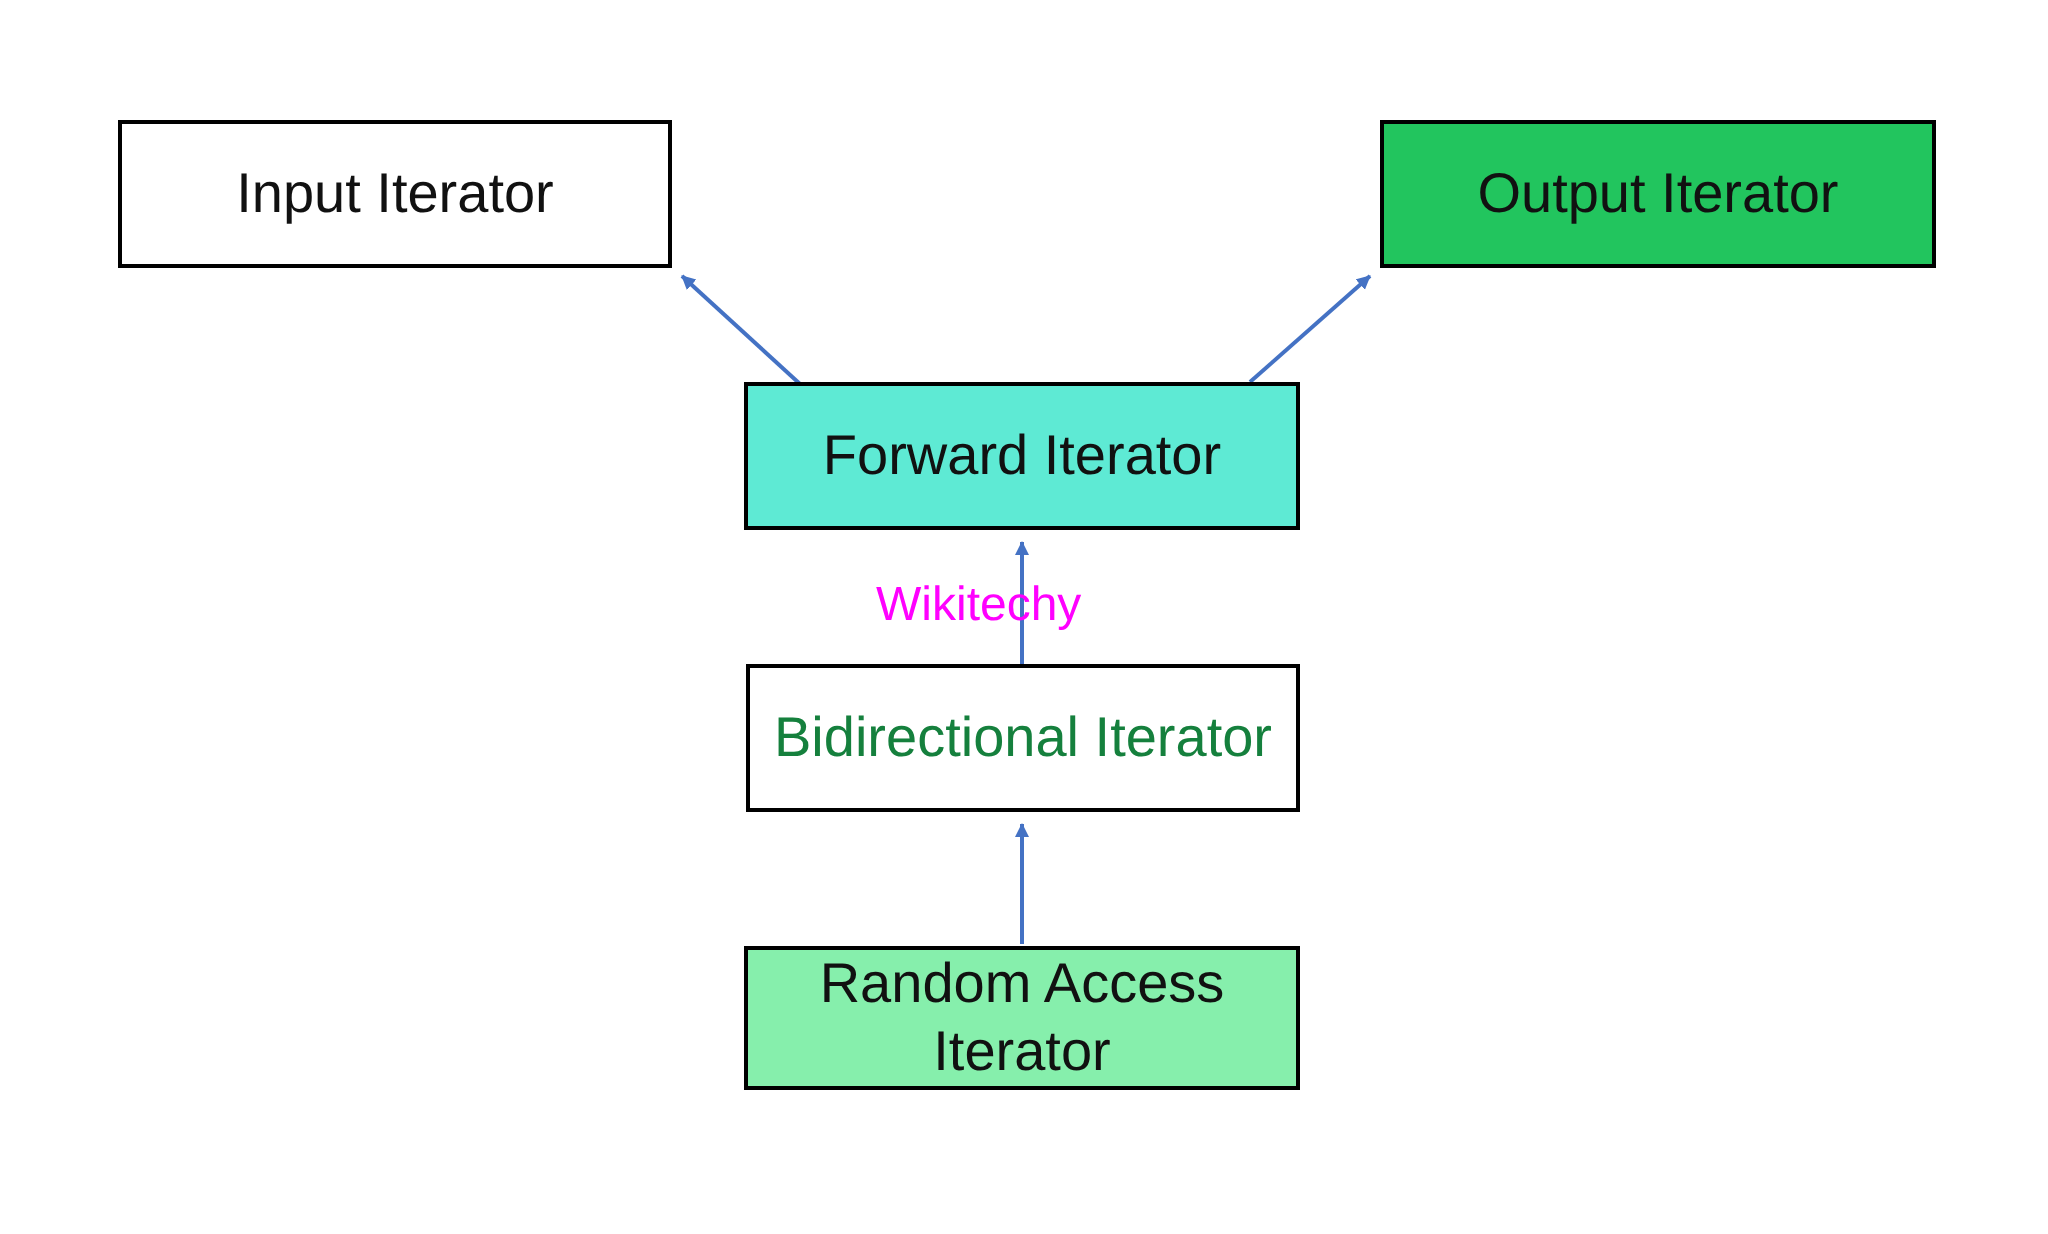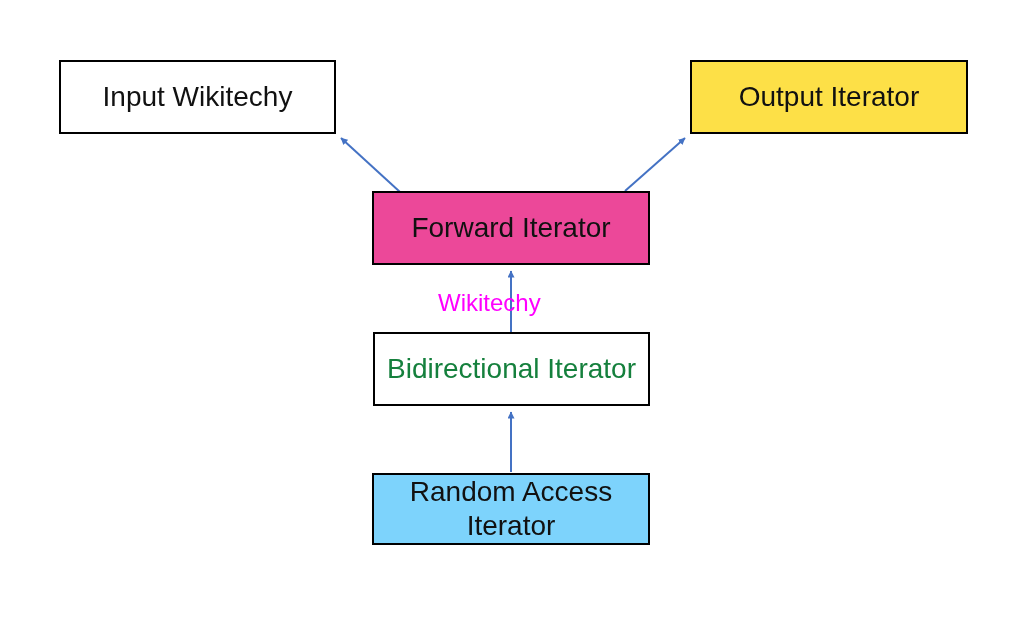--- a/index.html
+++ b/index.html
@@ -59,29 +59,29 @@
           <path d="M0,0 L7,3.5 L0,7 Z" fill="#4472C4"></path>
         </marker>
       </defs>
       <line x1="400" y1="192" x2="341" y2="138" stroke="#4472C4" stroke-width="2" marker-end="url(#arrowhead)"></line>
       <line x1="625" y1="191" x2="685" y2="138" stroke="#4472C4" stroke-width="2" marker-end="url(#arrowhead)"></line>
       <line x1="511" y1="332" x2="511" y2="271" stroke="#4472C4" stroke-width="2" marker-end="url(#arrowhead)"></line>
       <line x1="511" y1="472" x2="511" y2="412" stroke="#4472C4" stroke-width="2" marker-end="url(#arrowhead)"></line>
     </svg>
   <div id="node-layer">
       <div class="node" style="left: 59px; top: 60px; width: 277px; height: 74px; border-color: rgb(0, 0, 0); background: rgb(255, 255, 255);">
-        <span class="node-label" style="color: rgb(17, 17, 17);">Input Wikitechy</span>
+        <span class="node-label" style="color: rgb(17, 17, 17);">Input Iterator</span>
       </div>
-      <div class="node" style="left: 690px; top: 60px; width: 278px; height: 74px; border-color: rgb(0, 0, 0); background: #fde047;">
+      <div class="node" style="left: 690px; top: 60px; width: 278px; height: 74px; border-color: rgb(0, 0, 0); background: #22c55e;">
         <span class="node-label" style="color: rgb(17, 17, 17);">Output Iterator</span>
       </div>
-      <div class="node" style="left: 372px; top: 191px; width: 278px; height: 74px; border-color: rgb(0, 0, 0); background: #ec4899;">
+      <div class="node" style="left: 372px; top: 191px; width: 278px; height: 74px; border-color: rgb(0, 0, 0); background: #5eead4;">
         <span class="node-label" style="color: rgb(17, 17, 17);">Forward Iterator</span>
       </div>
       <div class="node" style="left: 373px; top: 332px; width: 277px; height: 74px; border-color: rgb(0, 0, 0); background: rgb(255, 255, 255);">
         <span class="node-label" style="color: #15803d;">Bidirectional Iterator</span>
       </div>
-      <div class="node" style="left: 372px; top: 473px; width: 278px; height: 72px; border-color: rgb(0, 0, 0); background: #7dd3fc; justify-content: center;">
+      <div class="node" style="left: 372px; top: 473px; width: 278px; height: 72px; border-color: rgb(0, 0, 0); background: #86efac; justify-content: center;">
         <span class="node-label" style="color: rgb(17, 17, 17);">Random Access Iterator</span>
       </div>
     </div>
   <span class="watermark" style="left: 438px; top: 289px; color: rgb(255, 0, 255);">Wikitechy</span>
 </div>
 
 </body></html>

